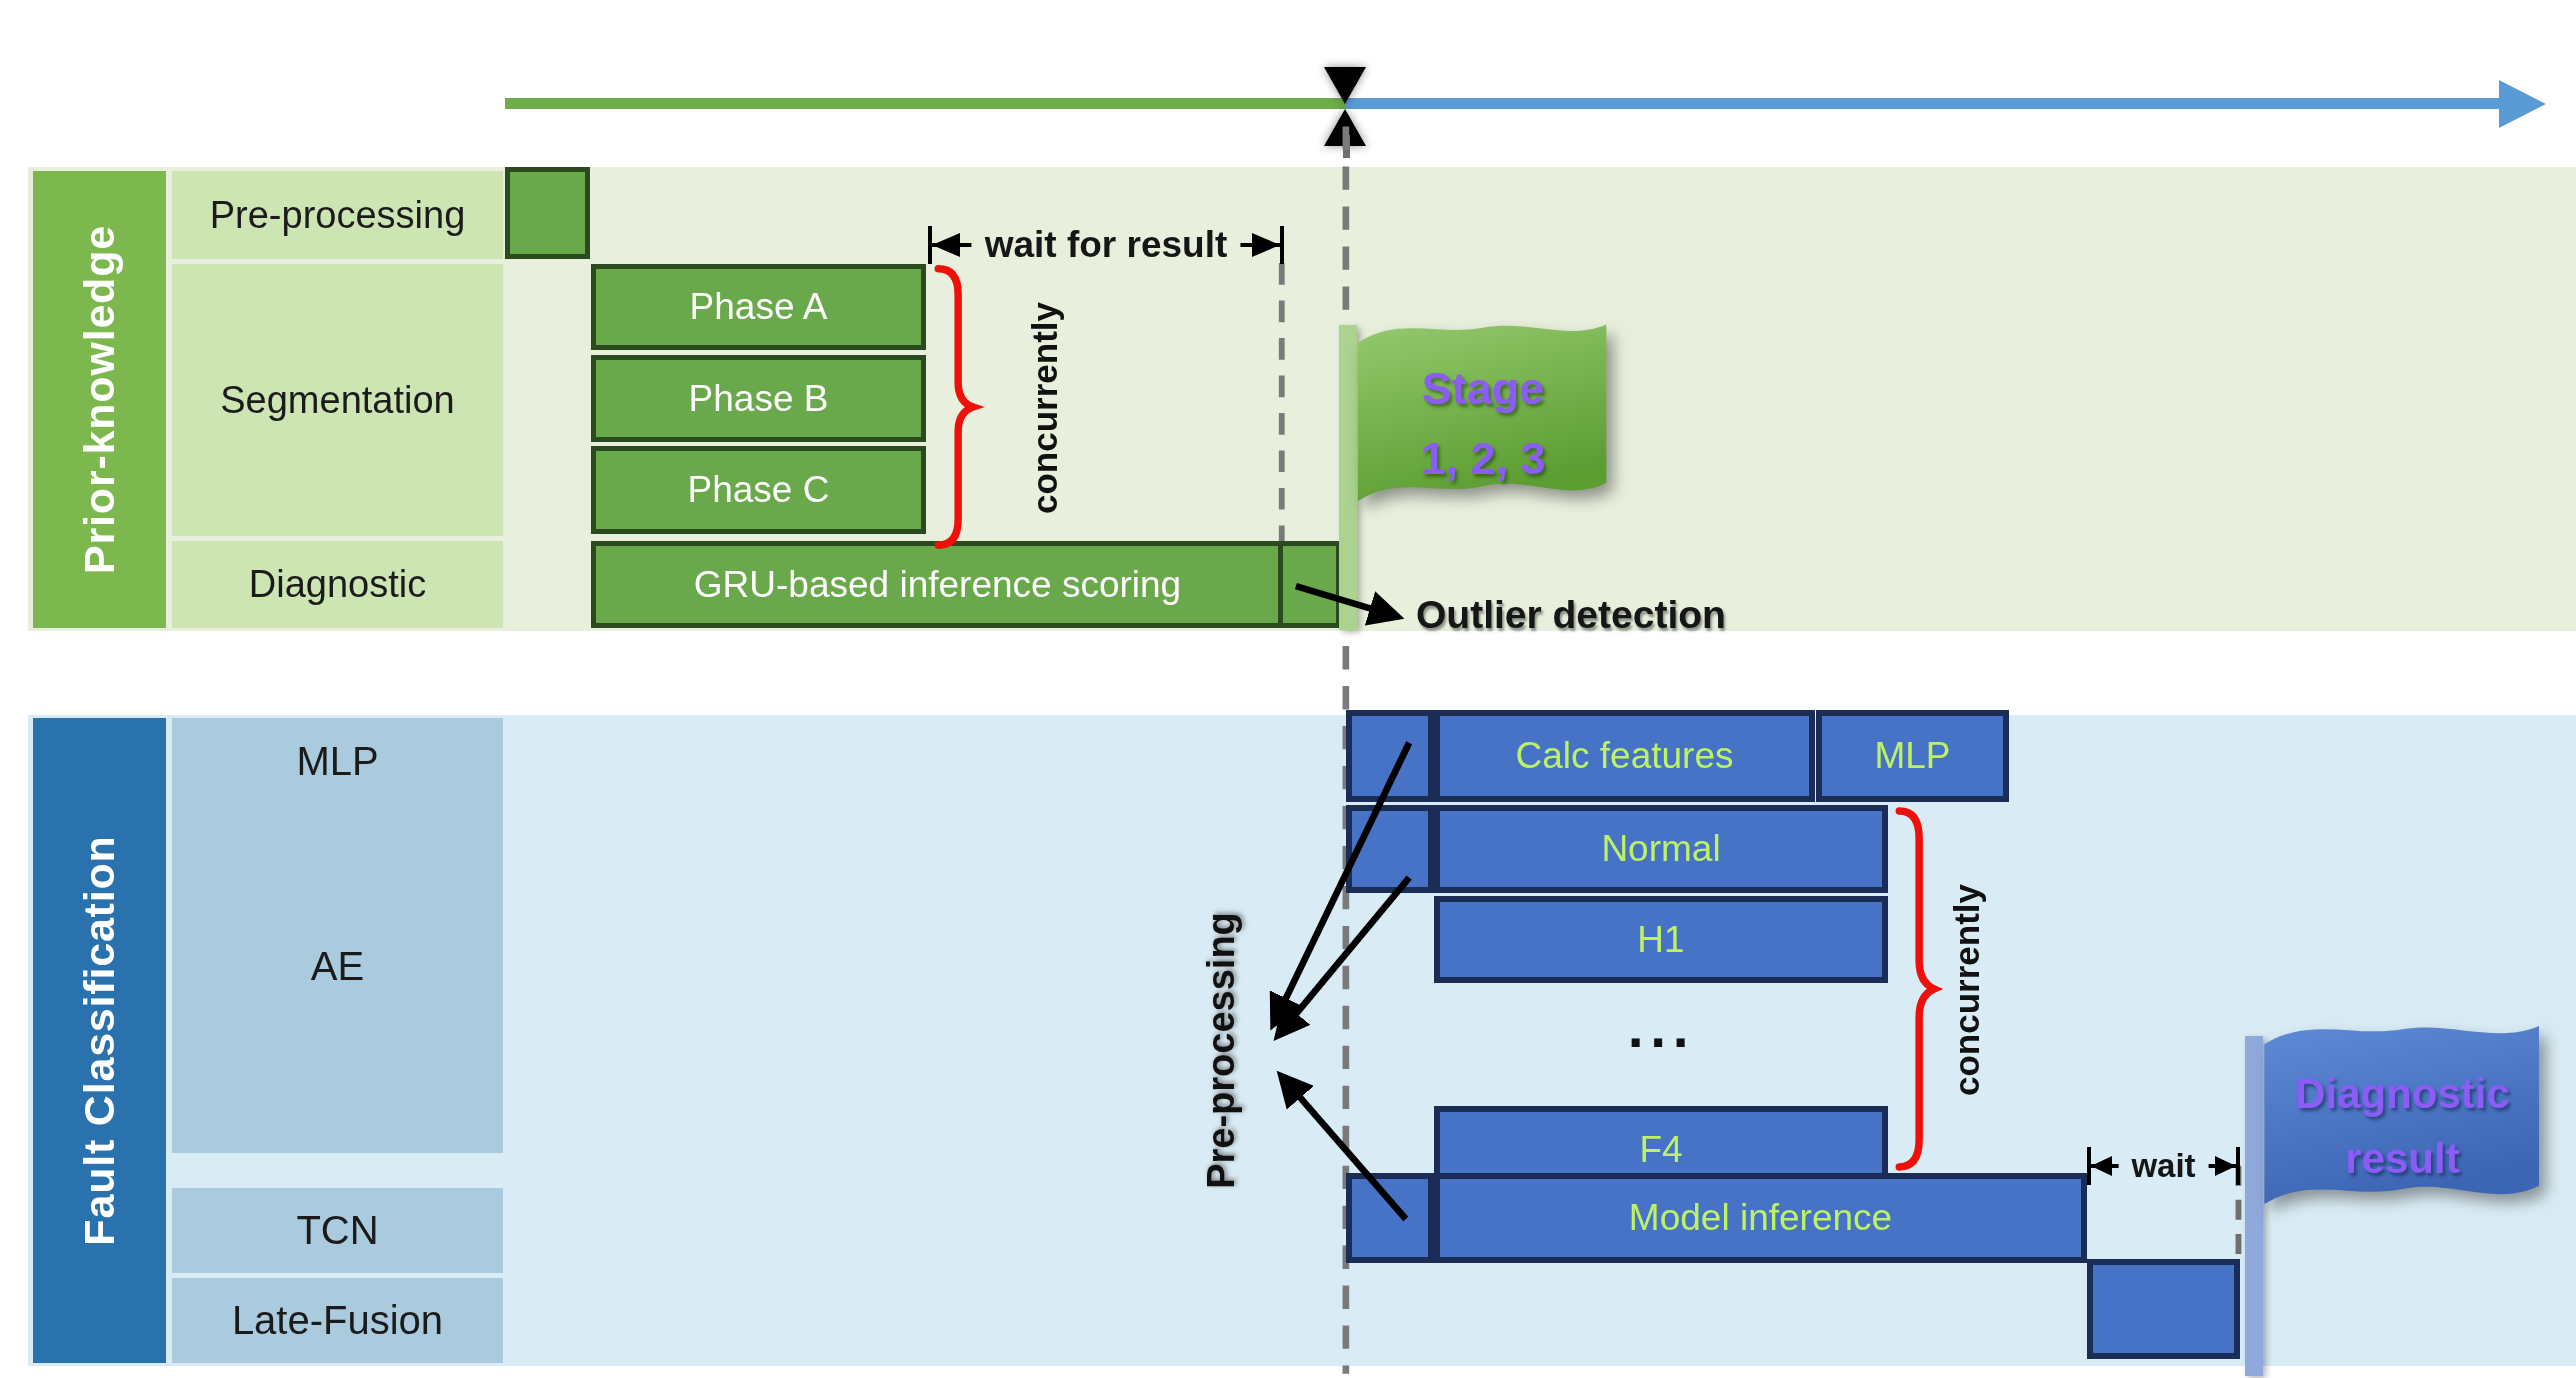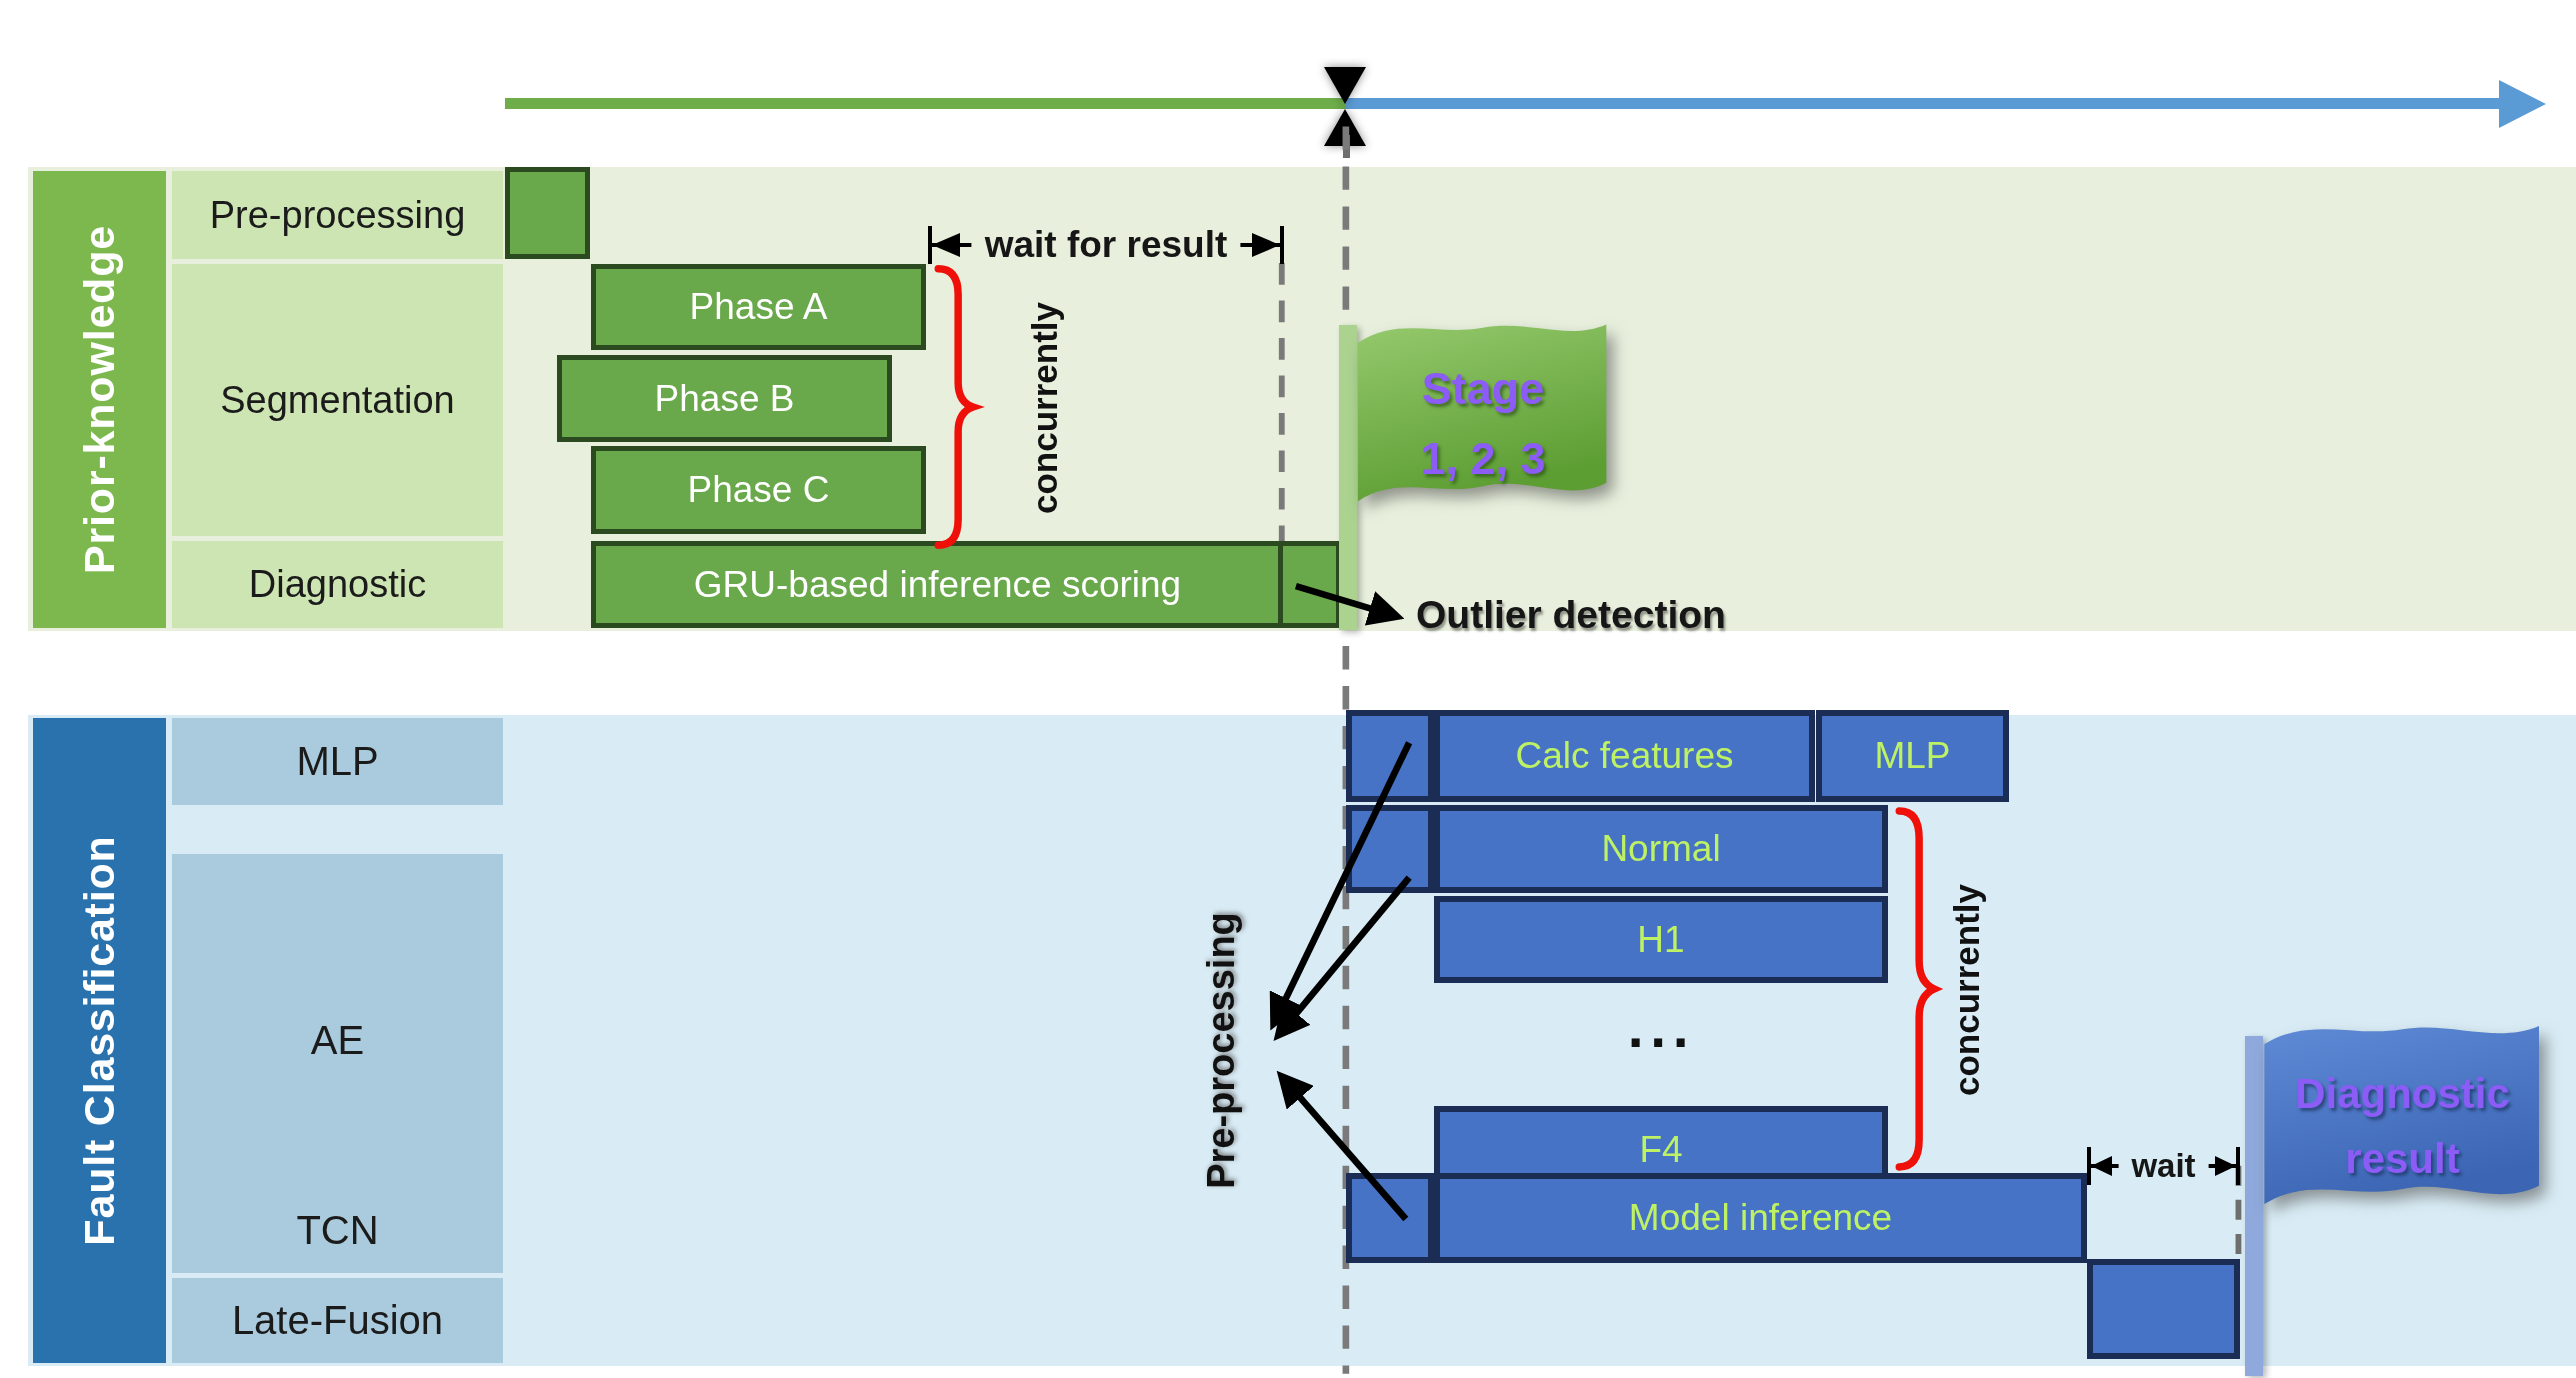--- a/index.html
+++ b/index.html
@@ -104,21 +104,21 @@
     <div class="abs band s1"></div>
     <div class="abs side s1">
       <span>Prior-knowledge</span>
     </div>
     <div class="abs cell g" style="top:171px;height:88px;">Pre-processing</div>
     <div class="abs cell g" style="top:264px;height:272px;">Segmentation</div>
     <div class="abs cell g" style="top:541px;height:87px;">Diagnostic</div>
 
     <div class="abs gbar" style="left:505px;top:167px;width:85px;height:92px;"></div>
     <div class="abs gbar" style="left:591px;top:264px;width:335px;height:86px;">Phase A</div>
-    <div class="abs gbar" style="left:557px;top:355px;width:335px;height:87px;">Phase B</div>
+    <div class="abs gbar" style="left:591px;top:355px;width:335px;height:87px;">Phase B</div>
     <div class="abs gbar" style="left:591px;top:446px;width:335px;height:88px;">Phase C</div>
     <div class="abs gbar" style="left:591px;top:541px;width:693px;height:87px;">GRU-based inference scoring</div>
     <div class="abs gbar" style="left:1278px;top:541px;width:63px;height:87px;"></div>
 
     <div class="abs dim" style="left:928px;top:226px;width:356px;height:38px;">
       <i class="line"></i>
       <i class="tick l"></i>
       <i class="tick r"></i>
       <i class="ah left"></i>
       <i class="ah right"></i>
@@ -151,21 +151,21 @@
 
     <div class="abs outlier">Outlier detection</div>
   </section>
 
   <section>
     <div class="abs band s2"></div>
     <div class="abs side s2">
       <span>Fault Classification</span>
     </div>
     <div class="abs cell b" style="top:718px;height:87px;">MLP</div>
-    <div class="abs cell b" style="top:854px;height:373px;">AE</div>
+    <div class="abs cell b" style="top:780px;height:373px;">AE</div>
     <div class="abs cell b" style="top:1188px;height:85px;">TCN</div>
     <div class="abs cell b" style="top:1278px;height:85px;">Late-Fusion</div>
 
     <div class="abs bbar" style="left:1346px;top:710px;width:88px;height:92px;"></div>
     <div class="abs bbar" style="left:1434px;top:710px;width:381px;height:92px;">Calc features</div>
     <div class="abs bbar" style="left:1816px;top:710px;width:193px;height:92px;">MLP</div>
 
     <div class="abs bbar" style="left:1346px;top:805px;width:88px;height:88px;"></div>
     <div class="abs bbar" style="left:1434px;top:805px;width:454px;height:88px;">Normal</div>
     <div class="abs bbar" style="left:1434px;top:896px;width:454px;height:87px;">H1</div>

